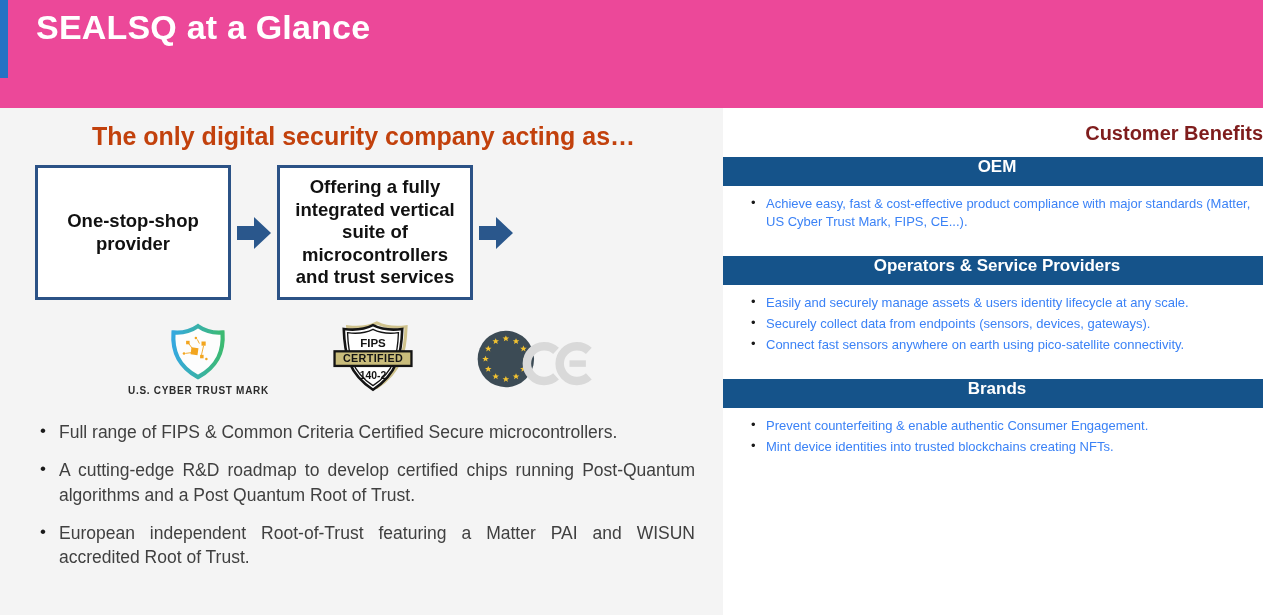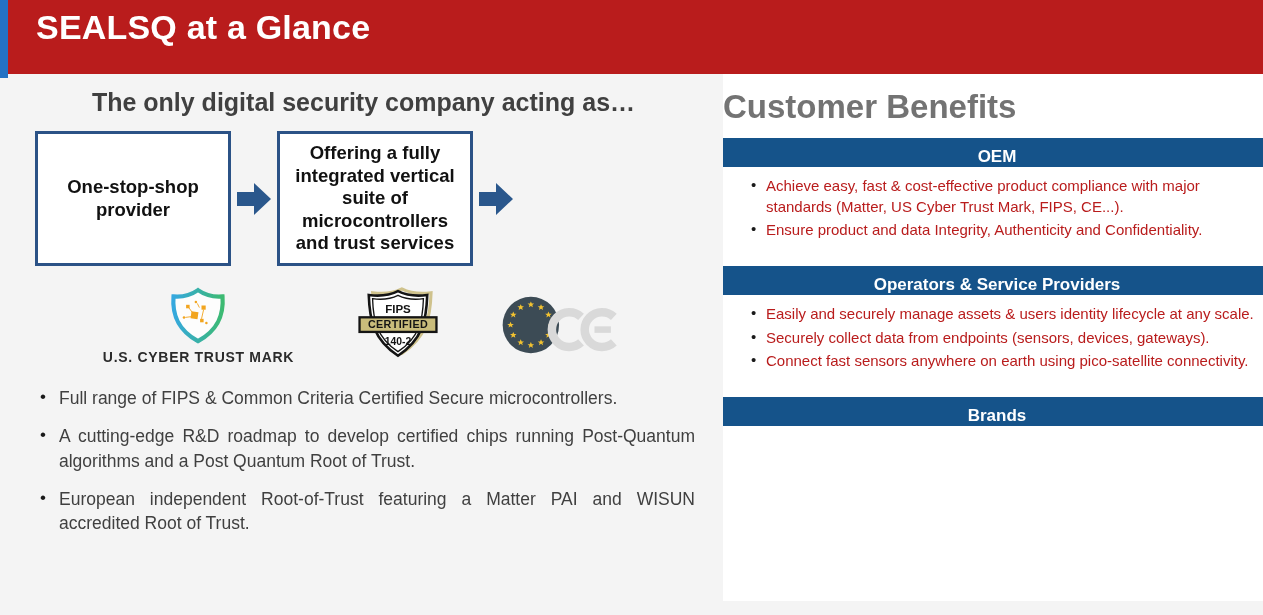--- a/index.html
+++ b/index.html
@@ -10,22 +10,22 @@
     position: relative;
     width: 1263px;
     height: 615px;
     overflow: hidden;
     background: #F4F4F4;
   }
 
   
   .titlebar {
     position: relative;
-    height: 74px;
-    background: #b91c1c;
+    height: 108px;
+    background: #ec4899;
   }
   .titlebar-stripe {
     position: absolute;
     left: 0; top: 0;
     width: 8px; height: 78px;
     background: #2472C4;
   }
   .titlebar h1 {
     color: #ffffff;
     font-size: 34px;
@@ -42,21 +42,21 @@
     padding: 12px 16px 0 0;
   }
   .right-panel {
     width: 540px;
     background: #ffffff;
   }
 
   
   .headline {
     text-align: center;
-    color: #404040;
+    color: #c2410c;
     font-size: 25px;
     font-weight: bold;
     margin: 2px 0 14px 20px;
   }
 
   
   .flow {
     display: flex;
     align-items: center;
     justify-content: flex-start;
@@ -86,21 +86,21 @@
   .badges {
     display: flex;
     align-items: center;
     justify-content: center;
     gap: 64px;
     margin: 14px 0 6px 20px;
     height: 90px;
   }
   .badge { display: flex; flex-direction: column; align-items: center; text-align: right; }
   .badge figcaption {
-    font-size: 14px;
+    font-size: 10px;
     font-weight: bold;
     color: #2b2b2b;
     letter-spacing: 0.7px;
     margin-top: 3px;
     white-space: nowrap;
   }
 
   
   .bullets-left {
     list-style: none;
@@ -120,48 +120,48 @@
     content: "\2022";
     position: absolute;
     left: 5px;
     top: -1px;
     font-size: 17px;
     color: #1a1a1a;
   }
 
   
   .right-title {
-    text-align: left;
-    color: #737373;
-    font-size: 33px;
+    text-align: right;
+    color: #7f1d1d;
+    font-size: 20px;
     font-weight: bold;
     margin: 14px 0 12px 0;
   }
   .section-bar {
     background: #15538A;
     color: #ffffff;
     height: 29px;
     display: flex;
-    align-items: flex-end;
+    align-items: flex-start;
     justify-content: center;
     font-size: 17px;
     font-weight: bold;
     padding-left: 8px;
   }
   .section-bar.spaced { margin-top: 25px; }
   .bullets-right {
     list-style: none;
     margin: 9px 0 0 0;
     padding: 0 8px 0 26px;
   }
   .bullets-right li {
     position: relative;
     padding-left: 17px;
-    font-size: 15px;
-    color: #b91c1c;
+    font-size: 13px;
+    color: #3b82f6;
     line-height: 1.38;
     margin-bottom: 3px;
   }
   .bullets-right li::before {
     content: "\2022";
     position: absolute;
     left: 2px;
     top: -1px;
     color: #1a1a1a;
   }
@@ -273,33 +273,34 @@
 
     <aside class="right-panel">
 
       <h2 class="right-title">Customer Benefits</h2>
 
       <div class="section-bar">
         <span>OEM</span>
       </div>
       <ul class="bullets-right">
         <li>Achieve easy, fast &amp; cost-effective product compliance with major standards (Matter, US Cyber Trust Mark, FIPS, CE...).</li>
-        <li>Ensure product and data Integrity, Authenticity and Confidentiality.</li>
       </ul>
 
       <div class="section-bar spaced">
         <span>Operators &amp; Service Providers</span>
       </div>
       <ul class="bullets-right">
         <li>Easily and securely manage assets &amp; users identity lifecycle at any scale.</li>
         <li>Securely collect data from endpoints (sensors, devices, gateways).</li>
         <li>Connect fast sensors anywhere on earth using pico-satellite connectivity.</li>
       </ul>
 
       <div class="section-bar spaced">
         <span>Brands</span>
       </div>
       <ul class="bullets-right">
+        <li>Prevent counterfeiting &amp; enable authentic Consumer Engagement.</li>
+        <li>Mint device identities into trusted blockchains creating NFTs.</li>
       </ul>
 
     </aside>
   </div>
 </div>
 
 </body></html>

